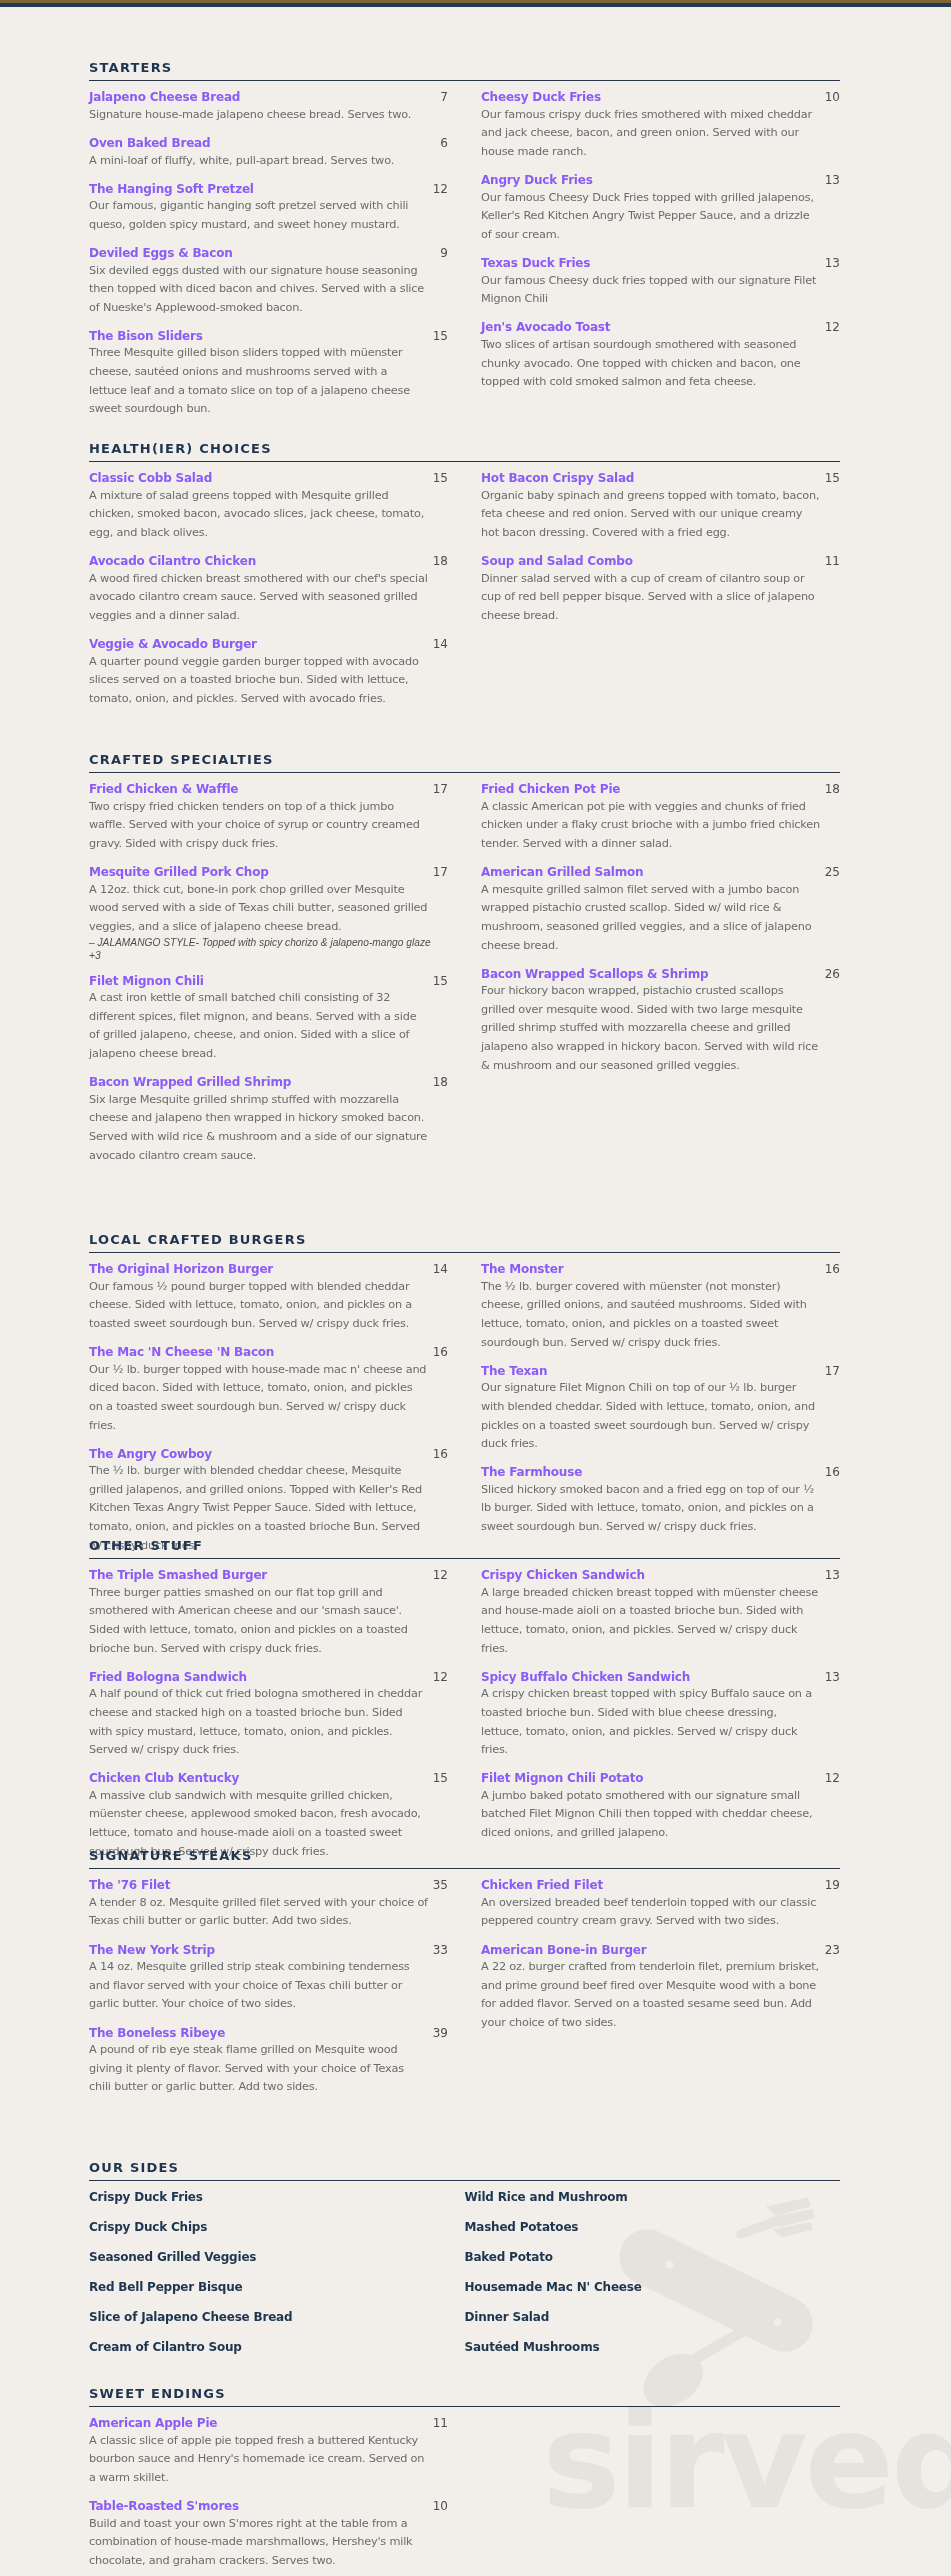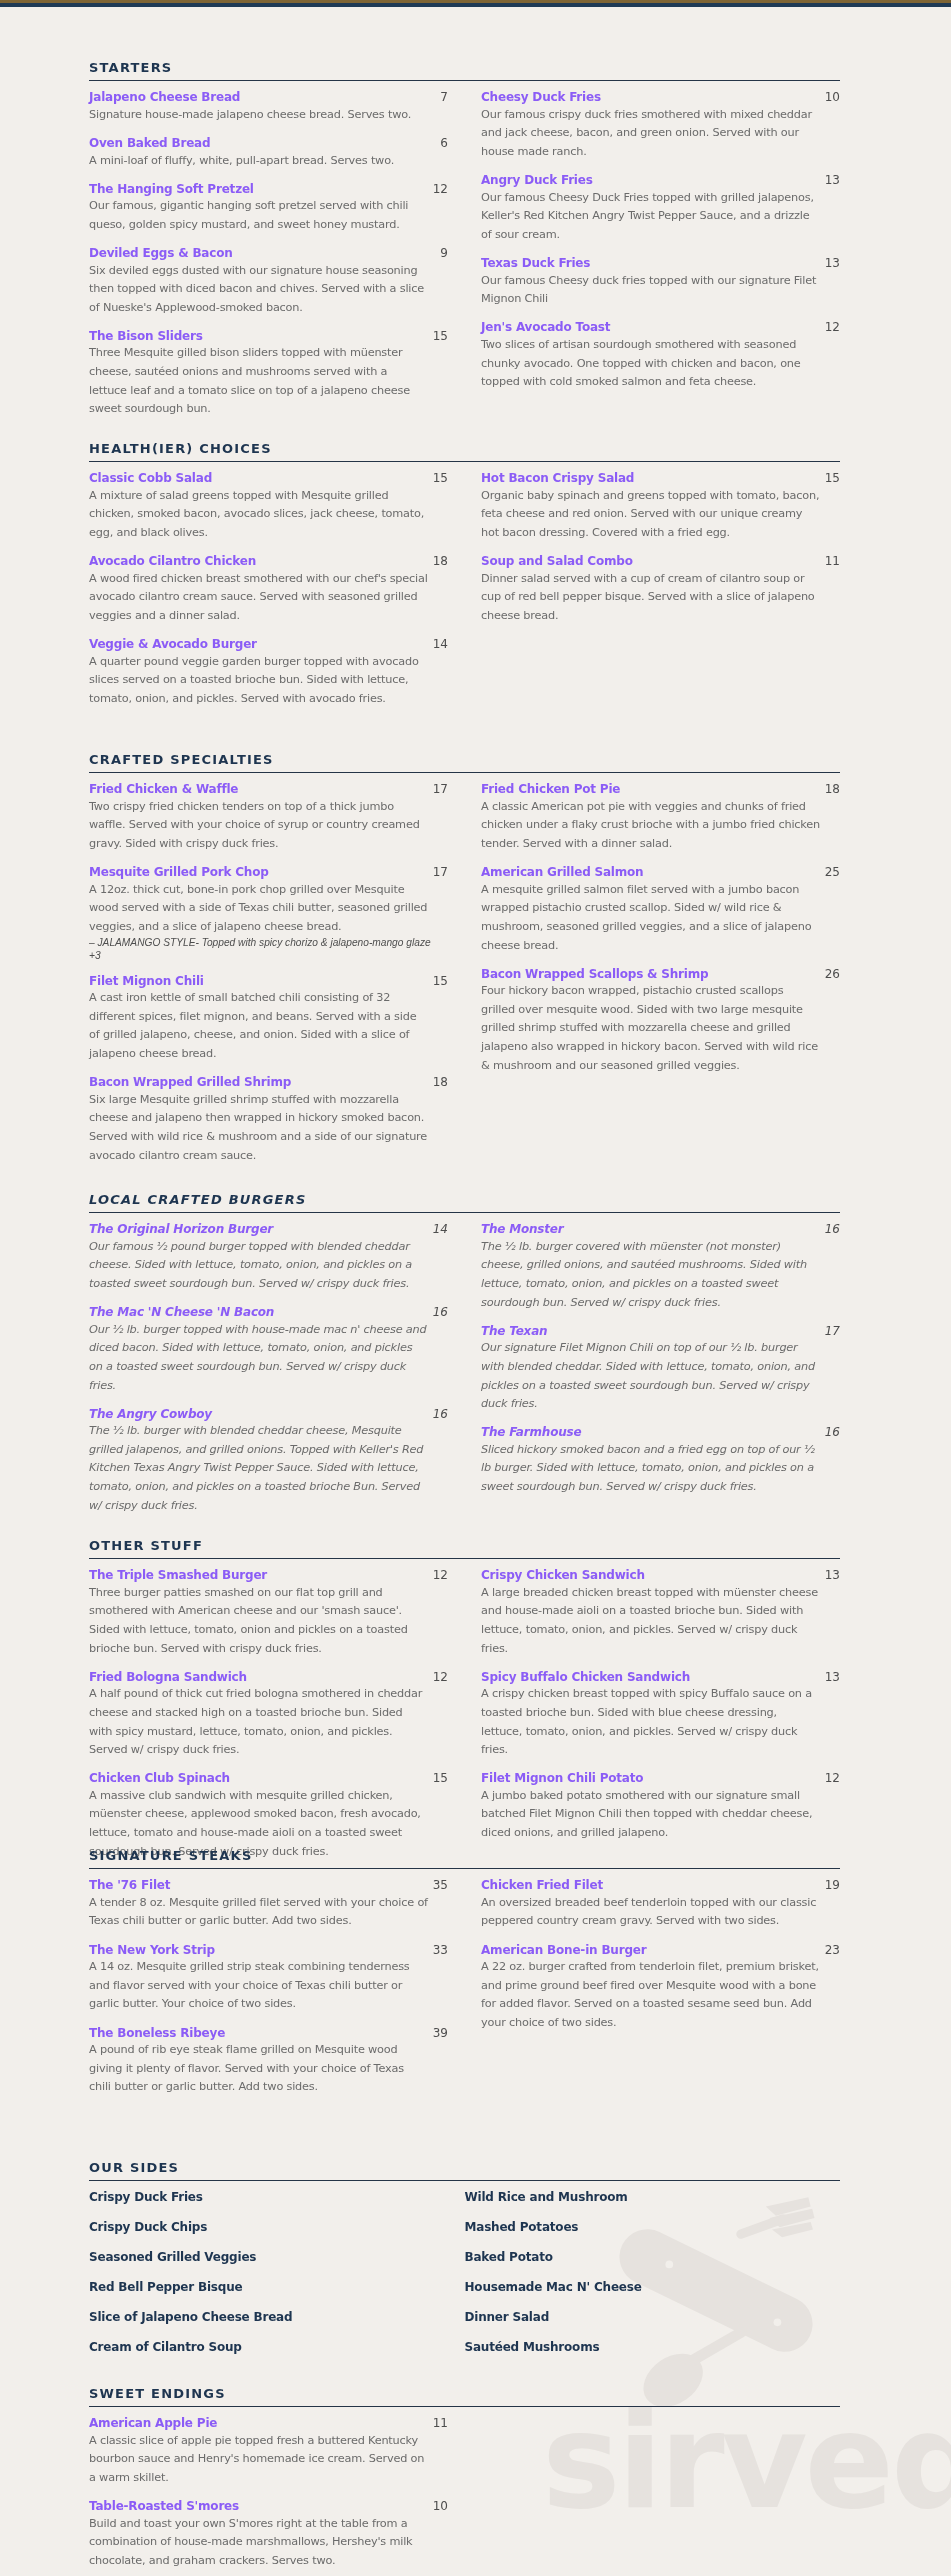--- a/index.html
+++ b/index.html
@@ -230,21 +230,21 @@
             <div class="item-head">
               <span class="item-name">Bacon Wrapped Scallops &amp; Shrimp</span>
               <span class="item-price">26</span>
             </div>
             <div class="item-desc">Four hickory bacon wrapped, pistachio crusted scallops grilled over mesquite wood. Sided with two large mesquite grilled shrimp stuffed with mozzarella cheese and grilled jalapeno also wrapped in hickory bacon. Served with wild rice &amp; mushroom and our seasoned grilled veggies.</div>
           </div>
       </div>
     </div>
   </section>
 
-  <section class="section" style="top:1192px;font-style:italic;">
+  <section class="section" style="top:1232px;">
     <h2 class="section-title">LOCAL CRAFTED BURGERS</h2>
     <div class="cols">
       <div class="col">
         <div class="item">
             <div class="item-head">
               <span class="item-name">The Original Horizon Burger</span>
               <span class="item-price">14</span>
             </div>
             <div class="item-desc">Our famous ½ pound burger topped with blended cheddar cheese. Sided with lettuce, tomato, onion, and pickles on a toasted sweet sourdough bun. Served w/ crispy duck fries.</div>
           </div>
@@ -302,21 +302,21 @@
           </div>
         <div class="item">
             <div class="item-head">
               <span class="item-name">Fried Bologna Sandwich</span>
               <span class="item-price">12</span>
             </div>
             <div class="item-desc">A half pound of thick cut fried bologna smothered in cheddar cheese and stacked high on a toasted brioche bun. Sided with spicy mustard, lettuce, tomato, onion, and pickles. Served w/ crispy duck fries.</div>
           </div>
         <div class="item">
             <div class="item-head">
-              <span class="item-name">Chicken Club Spinach</span>
+              <span class="item-name">Chicken Club Kentucky</span>
               <span class="item-price">15</span>
             </div>
             <div class="item-desc">A massive club sandwich with mesquite grilled chicken, müenster cheese, applewood smoked bacon, fresh avocado, lettuce, tomato and house-made aioli on a toasted sweet sourdough bun. Served w/ crispy duck fries.</div>
           </div>
       </div>
       <div class="col">
         <div class="item">
             <div class="item-head">
               <span class="item-name">Crispy Chicken Sandwich</span>
               <span class="item-price">13</span>

